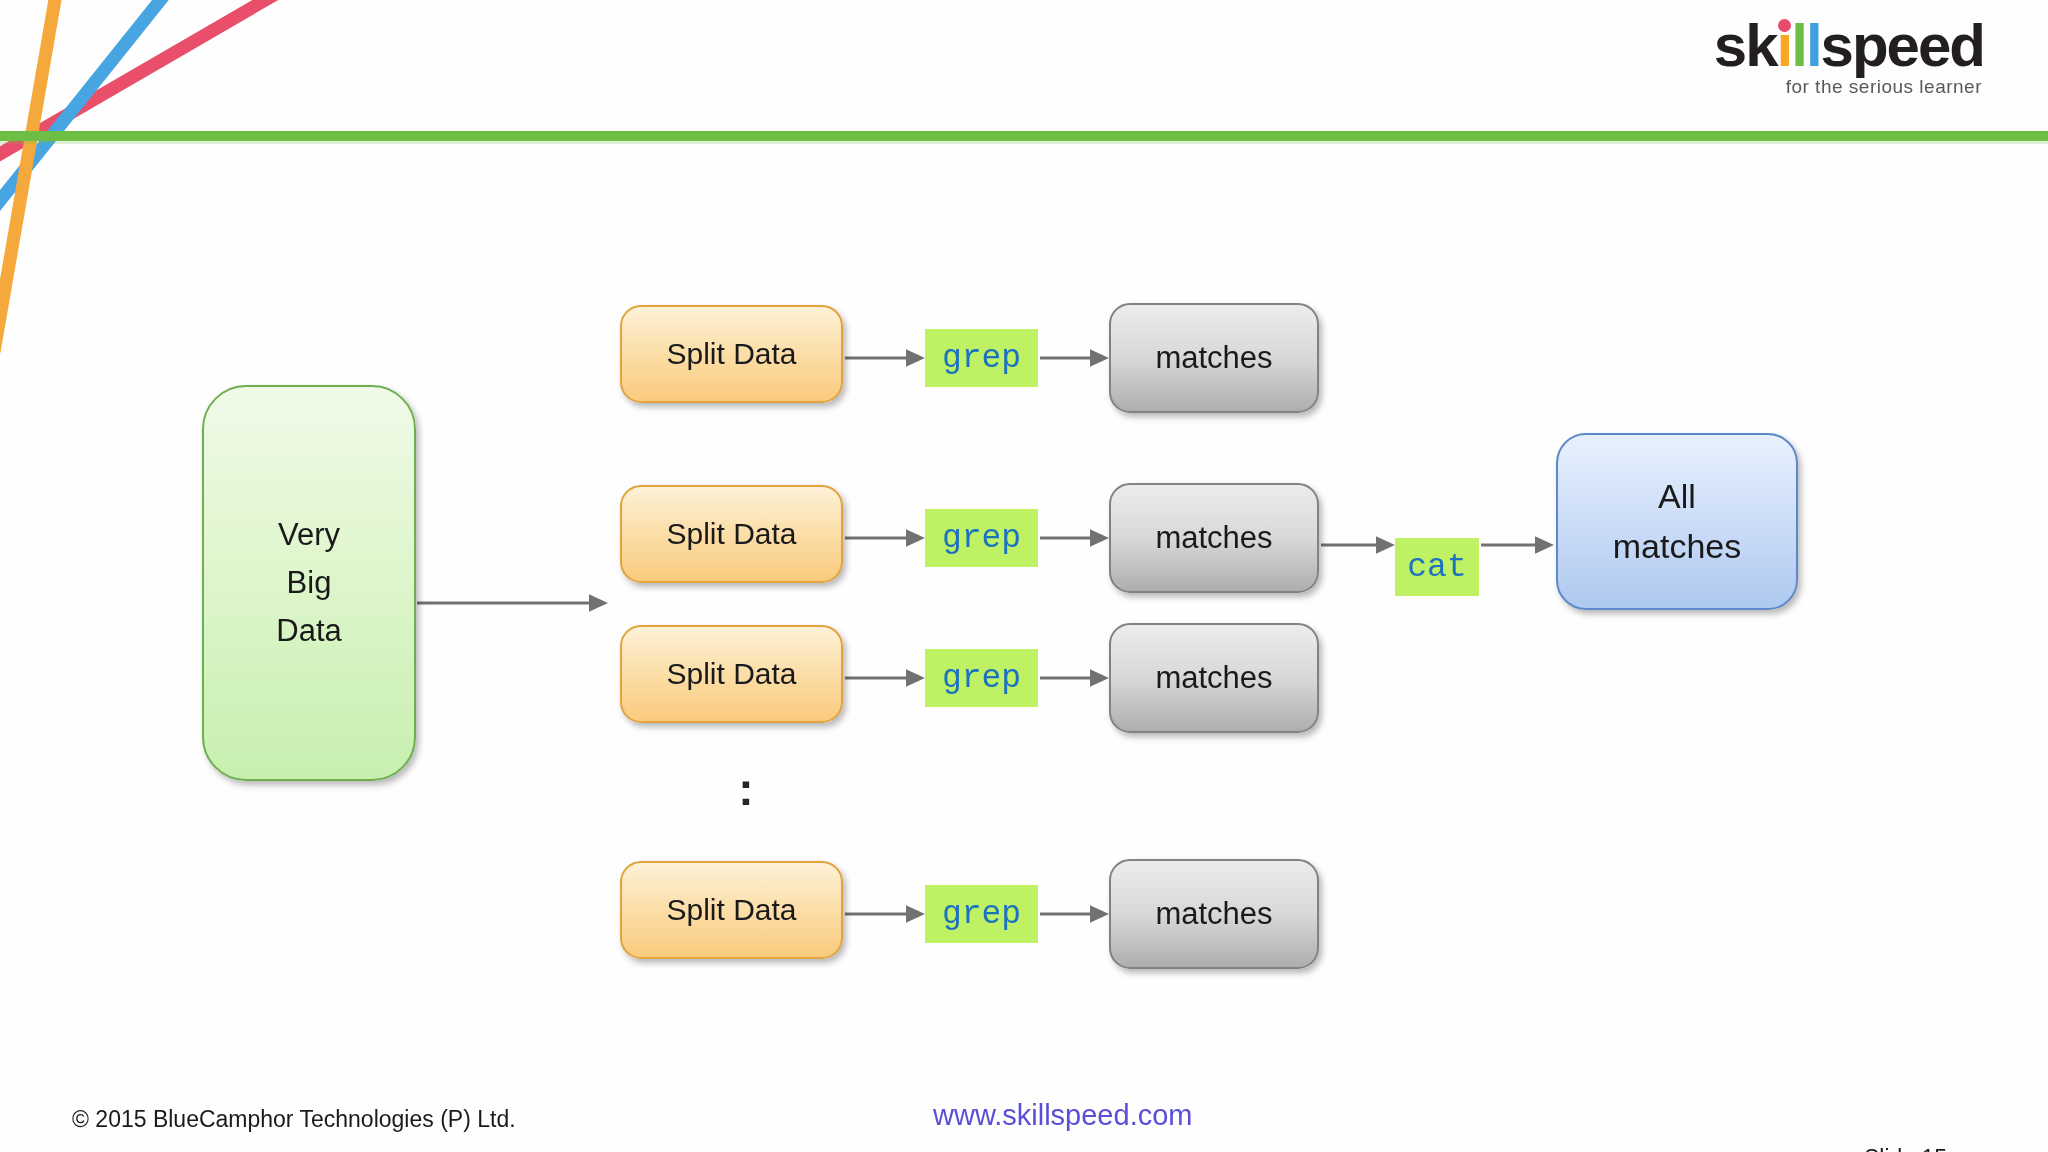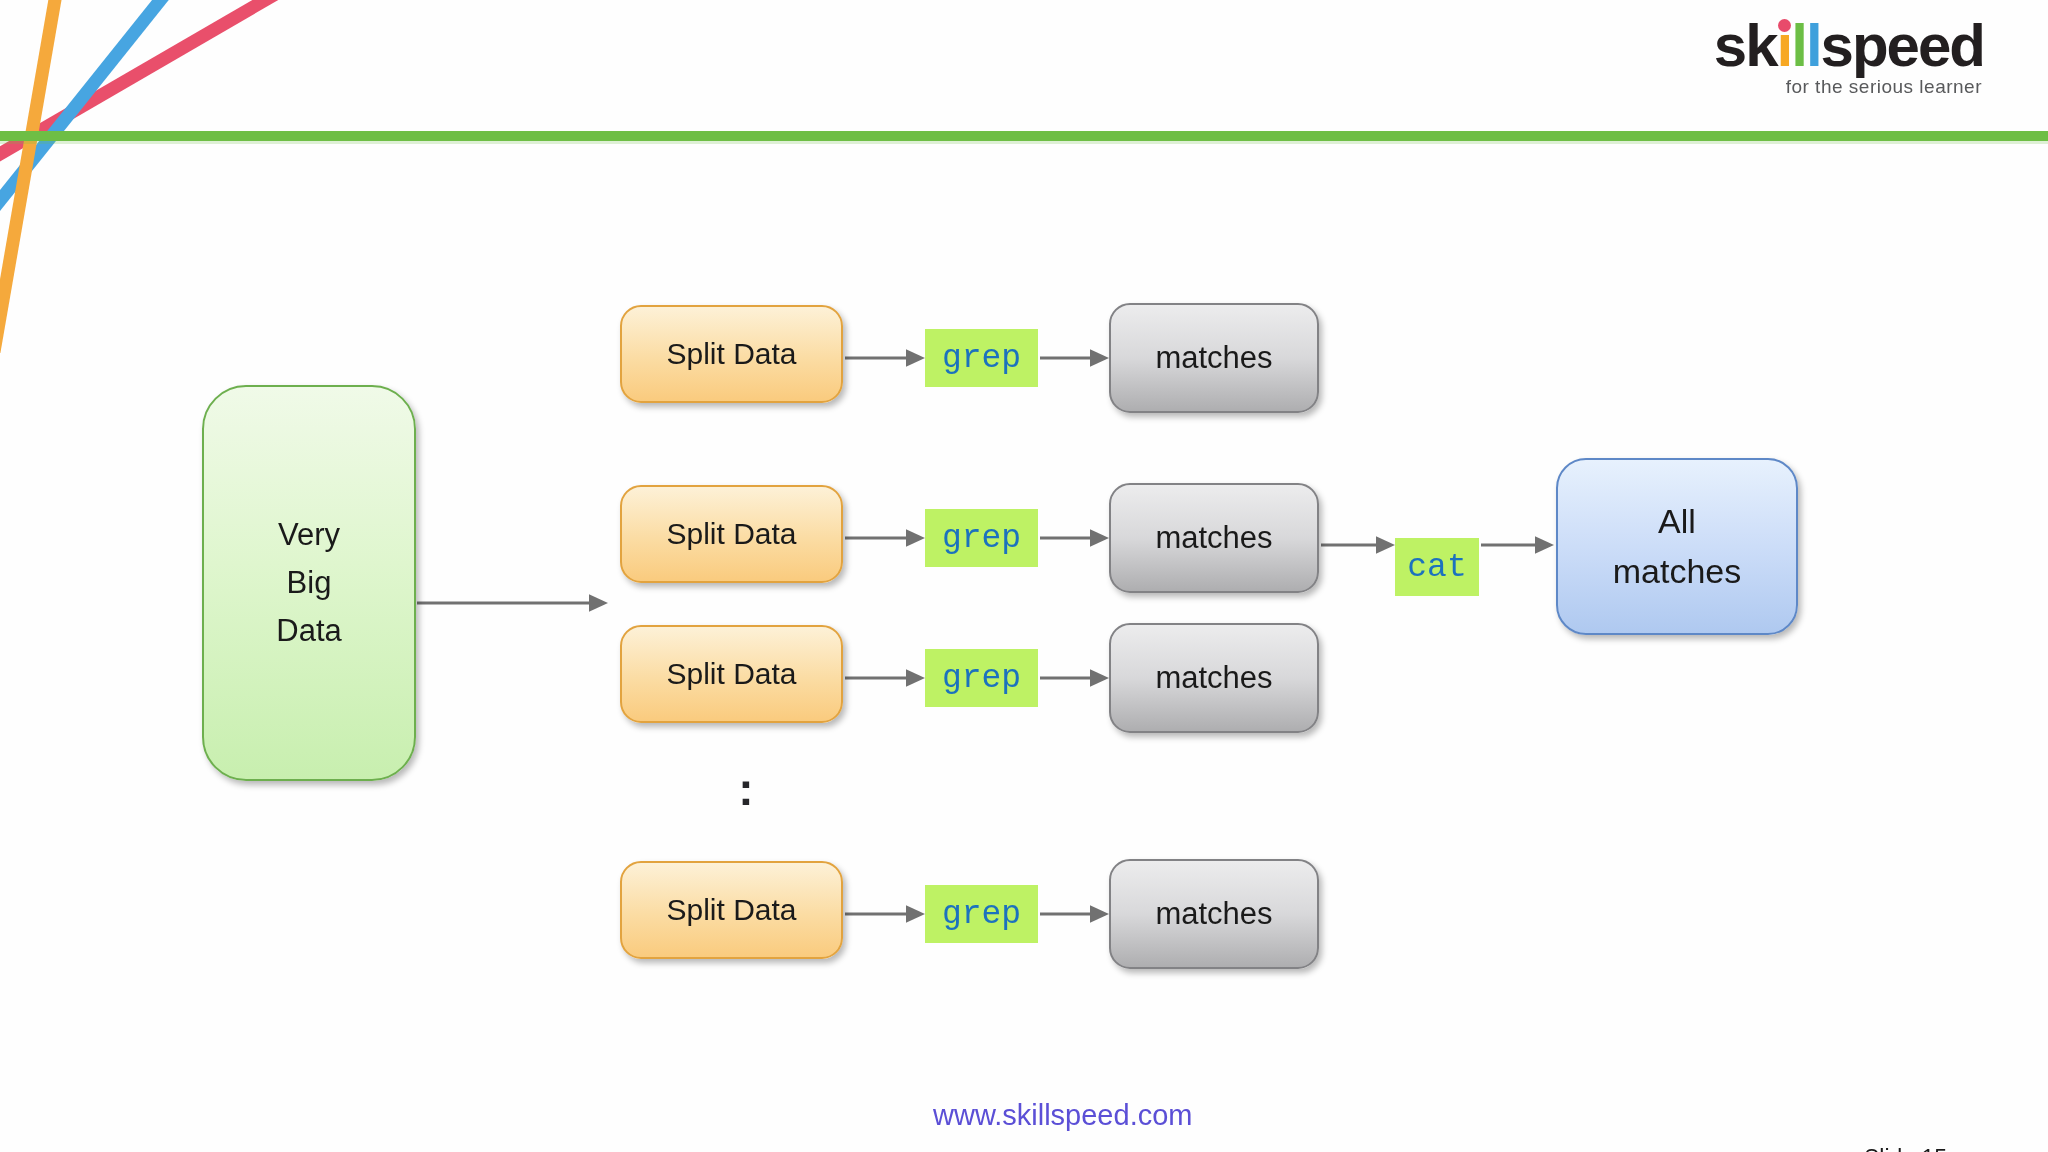--- a/index.html
+++ b/index.html
@@ -52,21 +52,21 @@
     left:620px; width:223px; height:98px; border-radius:21px;
     border:2px solid #E2A33F; font-size:30px;
     background:linear-gradient(180deg,#FDF1D7 0%,#FBDCA3 55%,#FACB7E 100%);
   }
   .box-gray{
     left:1109px; width:210px; height:110px; border-radius:21px;
     border:2px solid #828285; font-size:31px;
     background:linear-gradient(180deg,#ECECED 0%,#D8D8DA 50%,#AEAEB0 100%);
   }
   .box-blue{
-    left:1556px; top:458px; width:242px; height:177px; border-radius:30px;
+    left:1556px; top:433px; width:242px; height:177px; border-radius:30px;
     border:2px solid #5E88C7; font-size:34px; line-height:1.45;
     background:linear-gradient(180deg,#E7F1FD 0%,#CCDDF8 50%,#AFC9F0 100%);
   }
   .tool-label{
     width:113px; height:58px; background:#bef264; color:#1C72BE; font-size:33px;font-family:Liberation Mono, monospace;
   }
   .split-1{top:305px;} .split-2{top:485px;} .split-3{top:625px;} .split-4{top:861px;}
   .grep-1{left:925px; top:329px;} .grep-2{left:925px; top:509px;}
   .grep-3{left:925px; top:649px;} .grep-4{left:925px; top:885px;}
   .match-1{top:303px;} .match-2{top:483px;} .match-3{top:623px;} .match-4{top:859px;}
@@ -140,16 +140,17 @@
   <div id="ellipsis">:</div>
 
   <div class="node box box-orange split-4">Split Data</div>
   <div class="node tool-label grep-4">grep</div>
   <div class="node box box-gray match-4">matches</div>
 
   <div class="node tool-label cat-label">cat</div>
   <div class="node box box-blue">All
 matches</div>
 
+  <div class="footer-text" id="copyright">© 2015 BlueCamphor Technologies (P) Ltd.</div>
   <a class="footer-text" id="website" href="#">www.skillspeed.com</a>
   <div class="footer-text" id="slide-number">Slide 15</div>
 
 </div>
 
 </body></html>

